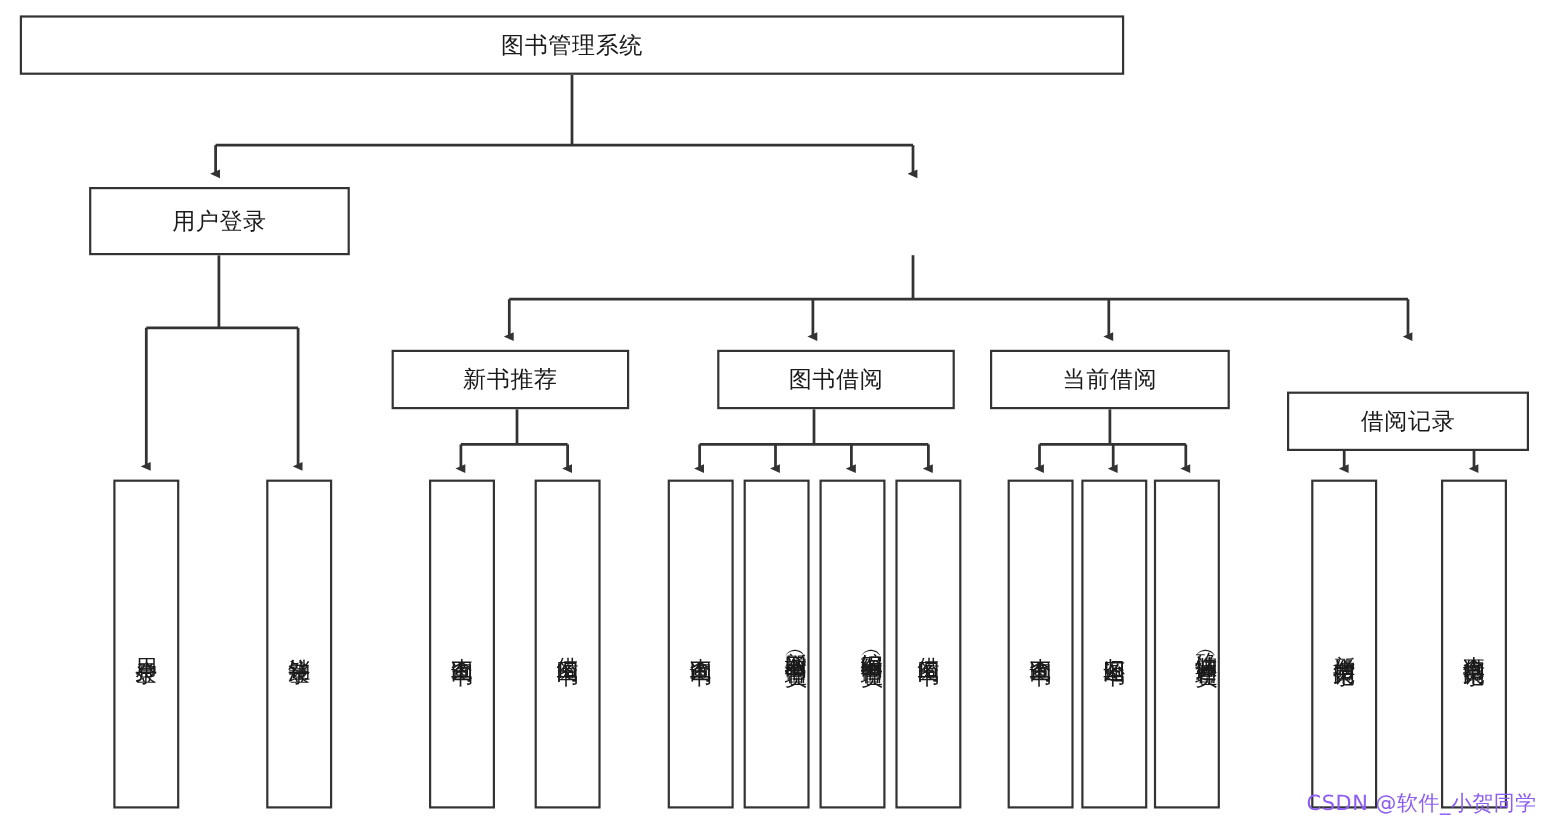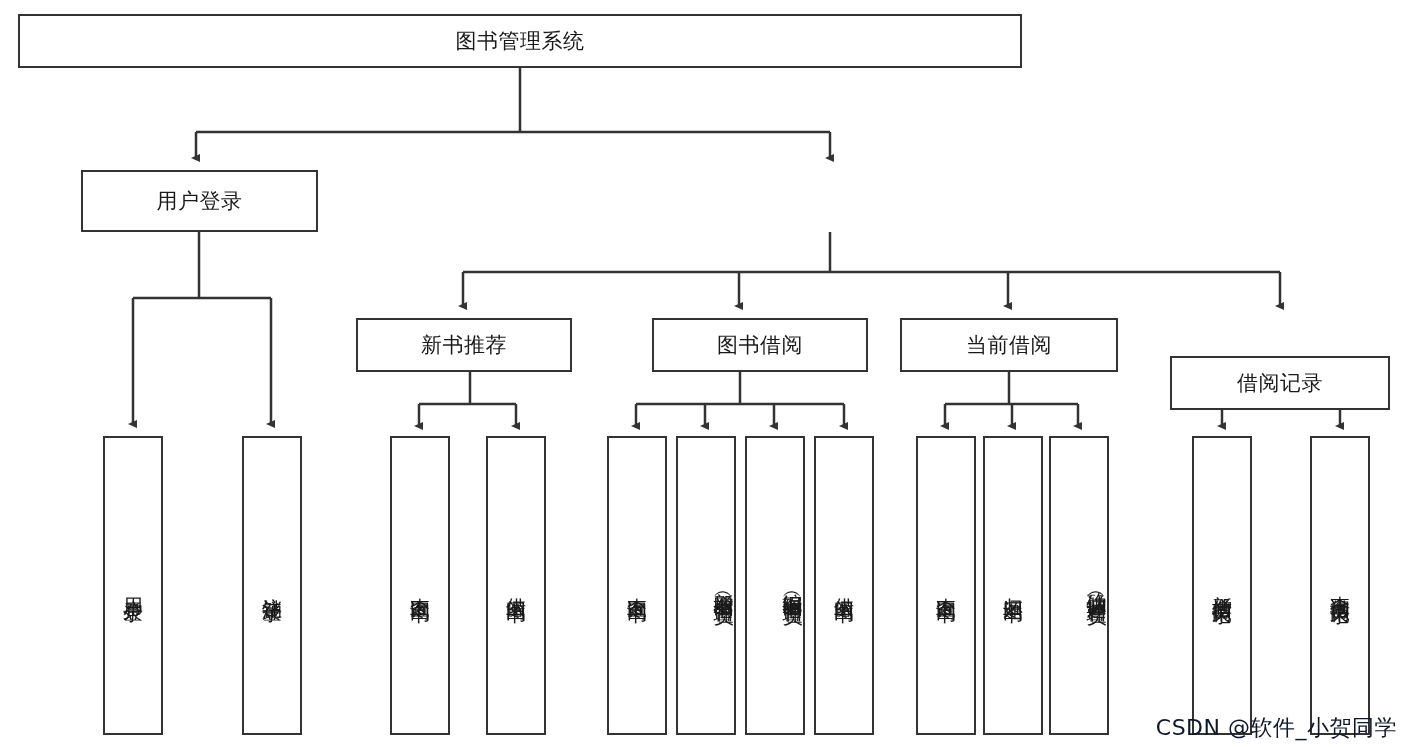--- a/index.html
+++ b/index.html
@@ -50,22 +50,22 @@
     top: 0;
     left: 0;
     width: 1405px;
     height: 747px;
     pointer-events: none;
   }
   .watermark {
     position: absolute;
     right: 8px;
     bottom: 4px;
-    font-size: 22px;
-    color: #0f172a;
+    font-size: 19px;
+    color: #8b5cf6;
     letter-spacing: 0.5px;
     white-space: nowrap;
   }
 </style>
 </head>
 <body>
 
 <div id="canvas">
 
   <svg class="links" viewBox="0 0 1405 747">

